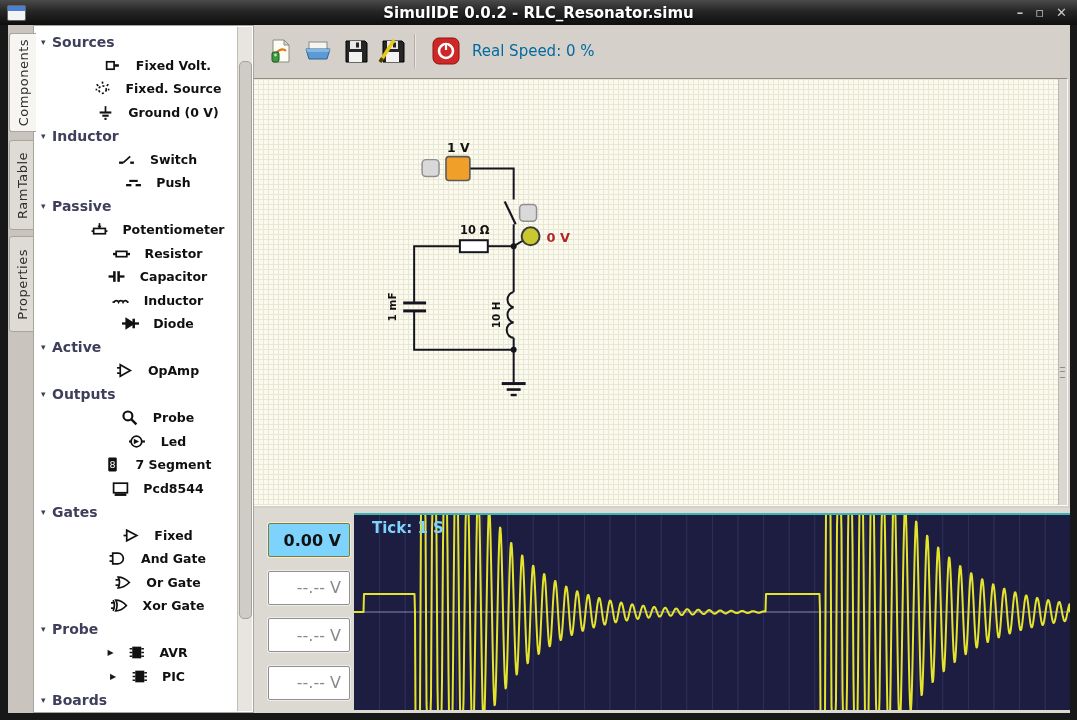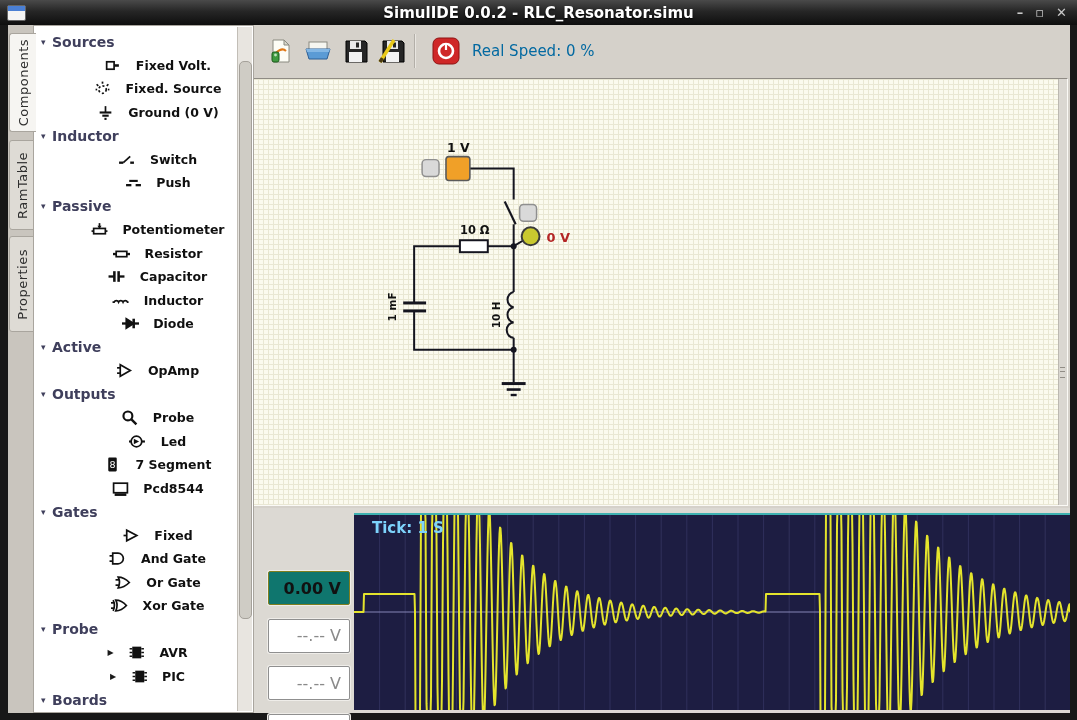--- a/index.html
+++ b/index.html
@@ -48,21 +48,21 @@
   .circuit{position:absolute;left:0;top:0;}
   .cscroll{position:absolute;right:0;top:0;width:8px;height:426px;background:#dad7d1;border-left:1px solid #bcb8b1;}
   .cgrip{position:absolute;left:1px;top:288px;width:5px;height:9px;
     border-top:1px solid #918d86;border-bottom:1px solid #918d86;background:linear-gradient(#dad7d1 3px,#918d86 3px,#918d86 4px,#dad7d1 4px);}
   
   .scopepanel{position:absolute;left:246px;top:483px;width:816px;height:205px;background:#dcd9d3;}
   #vboxes{position:absolute;left:14px;top:15px;width:82px;display:flex;flex-direction:column;gap:13.5px;}
   .vbox{height:34px;box-sizing:border-box;background:#fff;border:1px solid #8f8f8f;border-radius:2px;
     box-shadow:0 0 0 1px #efede9;display:flex;align-items:center;justify-content:flex-end;padding-right:8px;
     font-size:16px;color:#8a8a8a;}
-  .vbox.active{background:#0f766e;border-color:#7e7e20;color:#111;font-weight:bold;margin-top:48px;}
+  .vbox.active{background:#7dd3fc;border-color:#7e7e20;color:#111;font-weight:bold;}
   .screen{position:absolute;left:100px;top:5px;width:716px;height:197px;box-sizing:border-box;
     background:#1d1d42;border-top:2px solid #3fb2b2;}
   .tick{position:absolute;left:18px;top:4px;font-size:15px;font-weight:bold;color:#7dd3fc;}
 </style>
 </head>
 <body>
 
 <div id="root">
 
   <div class="titlebar">

